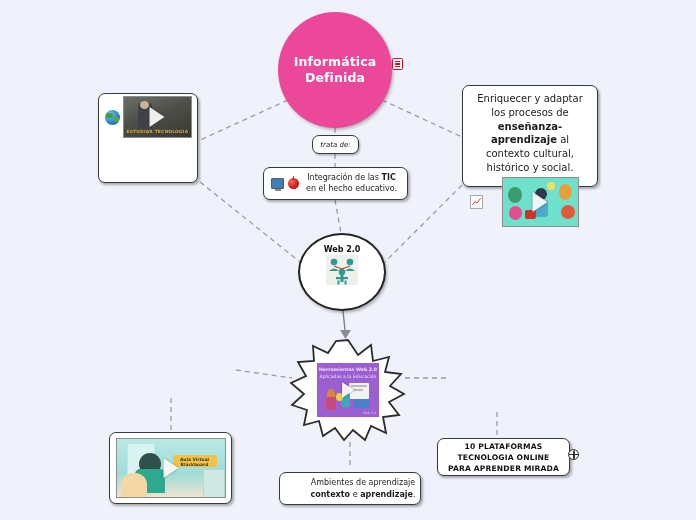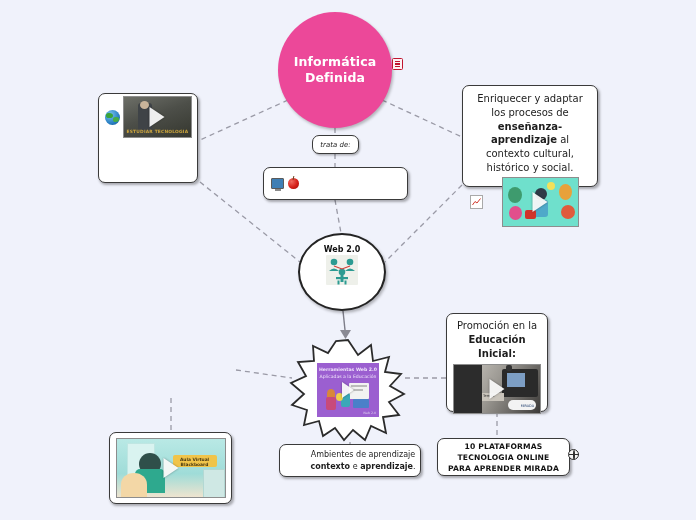--- a/index.html
+++ b/index.html
@@ -352,20 +352,23 @@
         <div style="position:absolute;left:44px;top:4px;width:8px;height:8px;background:#f2e05a;border-radius:50%;"></div>
         <div class="play"></div>
       </div>
     </div>
   </div>
 
   <div class="node" style="left:263px; top:167px; width:145px; height:33px;">
     <div style="display:flex;align-items:center;height:100%;padding:0 7px;gap:4px;">
       <div class="monitor-icon"></div>
       <div class="apple-icon"></div>
+      <div style="flex:1;font-size:8px;line-height:1.35;text-align:center;color:#1d1d1d;">
+        <span>Integración de las </span><b>TIC</b><span> en el hecho educativo.</span>
+      </div>
     </div>
   </div>
 
   <div id="web20">
     <div class="w-label">Web 2.0</div>
     <div class="people-icon">
       <svg width="32" height="30" viewBox="0 0 32 30">
         <circle cx="8" cy="7" r="3.3" fill="#2c9b92"></circle>
         <path d="M3 16 q5 -5 10 0 z" fill="#2c9b92"></path>
         <circle cx="24" cy="7" r="3.3" fill="#2c9b92"></circle>
@@ -408,51 +411,33 @@
       <div style="position:absolute;left:24px;top:30px;width:9px;height:14px;background:#3aa8b8;border-radius:2px;"></div>
       <div style="position:absolute;left:36px;top:36px;width:16px;height:9px;background:#4a80c9;border-radius:1px;"></div>
       <div style="position:absolute;left:10px;top:26px;width:8px;height:9px;background:#d8873a;border-radius:50% 50% 0 0;"></div>
       <div style="position:absolute;left:9px;top:34px;width:10px;height:13px;background:#c84a7a;border-radius:2px;"></div>
       <div style="position:absolute;left:19px;top:30px;width:7px;height:8px;background:#f0d04a;border-radius:50%;"></div>
       <div style="position:absolute;right:3px;bottom:2px;font-size:3.2px;color:#ddd0ee;">Web 2.0</div>
       <div class="play sm"></div>
     </div>
   </div>
 
-  <div class="node" style="left:446px; top:313px; width:102px; height:99px;">
-    <div class="node-text" style="padding:5px 5px 1px 5px;">
-      <span>Promoción en la </span><br>
-      <b>Educación</b><br>
-      <b>Inicial:</b>
-    </div>
-    <div class="thumb" style="width:88px;height:50px;margin-top:3px;background:linear-gradient(120deg,#d6d2cb 0%,#9d9a94 45%,#3c3a38 100%);">
-      <div style="position:absolute;left:0;top:0;width:28px;height:100%;background:#2c2c2c;"></div>
-      <div style="position:absolute;left:48px;top:4px;width:36px;height:28px;background:#2a2a2a;border-radius:2px;"></div>
-      <div style="position:absolute;left:53px;top:8px;width:18px;height:14px;background:#7d9ec4;"></div>
-      <div style="position:absolute;left:52px;top:0px;width:6px;height:6px;background:#333;border-radius:2px;"></div>
-      <div style="position:absolute;left:28px;top:28px;width:22px;height:8px;background:#c9c4bb;"></div>
-      <div style="position:absolute;left:29px;top:29px;font-size:3.6px;color:#333;">Temas</div>
-      <div style="position:absolute;right:4px;bottom:3px;width:28px;height:10px;background:#f3f3f3;border-radius:5px;"></div>
-      <div style="position:absolute;right:6px;bottom:5px;font-size:3.4px;color:#1b3a6b;">MIRADA</div>
-      <div class="play"></div>
-    </div>
-  </div>
 
   <div class="node" style="left:437px; top:438px; width:133px; height:38px;">
     <div class="plain-text-node">
       <div class="caps">
         <span>10 PLATAFORMAS</span><br>
         <span>TECNOLOGIA ONLINE</span><br>
         <span>PARA APRENDER MIRADA</span>
       </div>
     </div>
   </div>
   <div class="globe-link"></div>
 
-  <div class="node" style="left:279px; top:444px; width:142px; height:33px;padding-left:26px;">
+  <div class="node" style="left:279px; top:472px; width:142px; height:33px;padding-left:26px;">
     <div class="plain-text-node">
       <div style="font-size:8px;line-height:1.4;text-align:center;color:#1d1d1d;">
         <span>Ambientes de aprendizaje </span><br>
         <b>contexto</b><span> e </span><b>aprendizaje</b><span>.</span>
       </div>
     </div>
   </div>
 
 </div>
 

